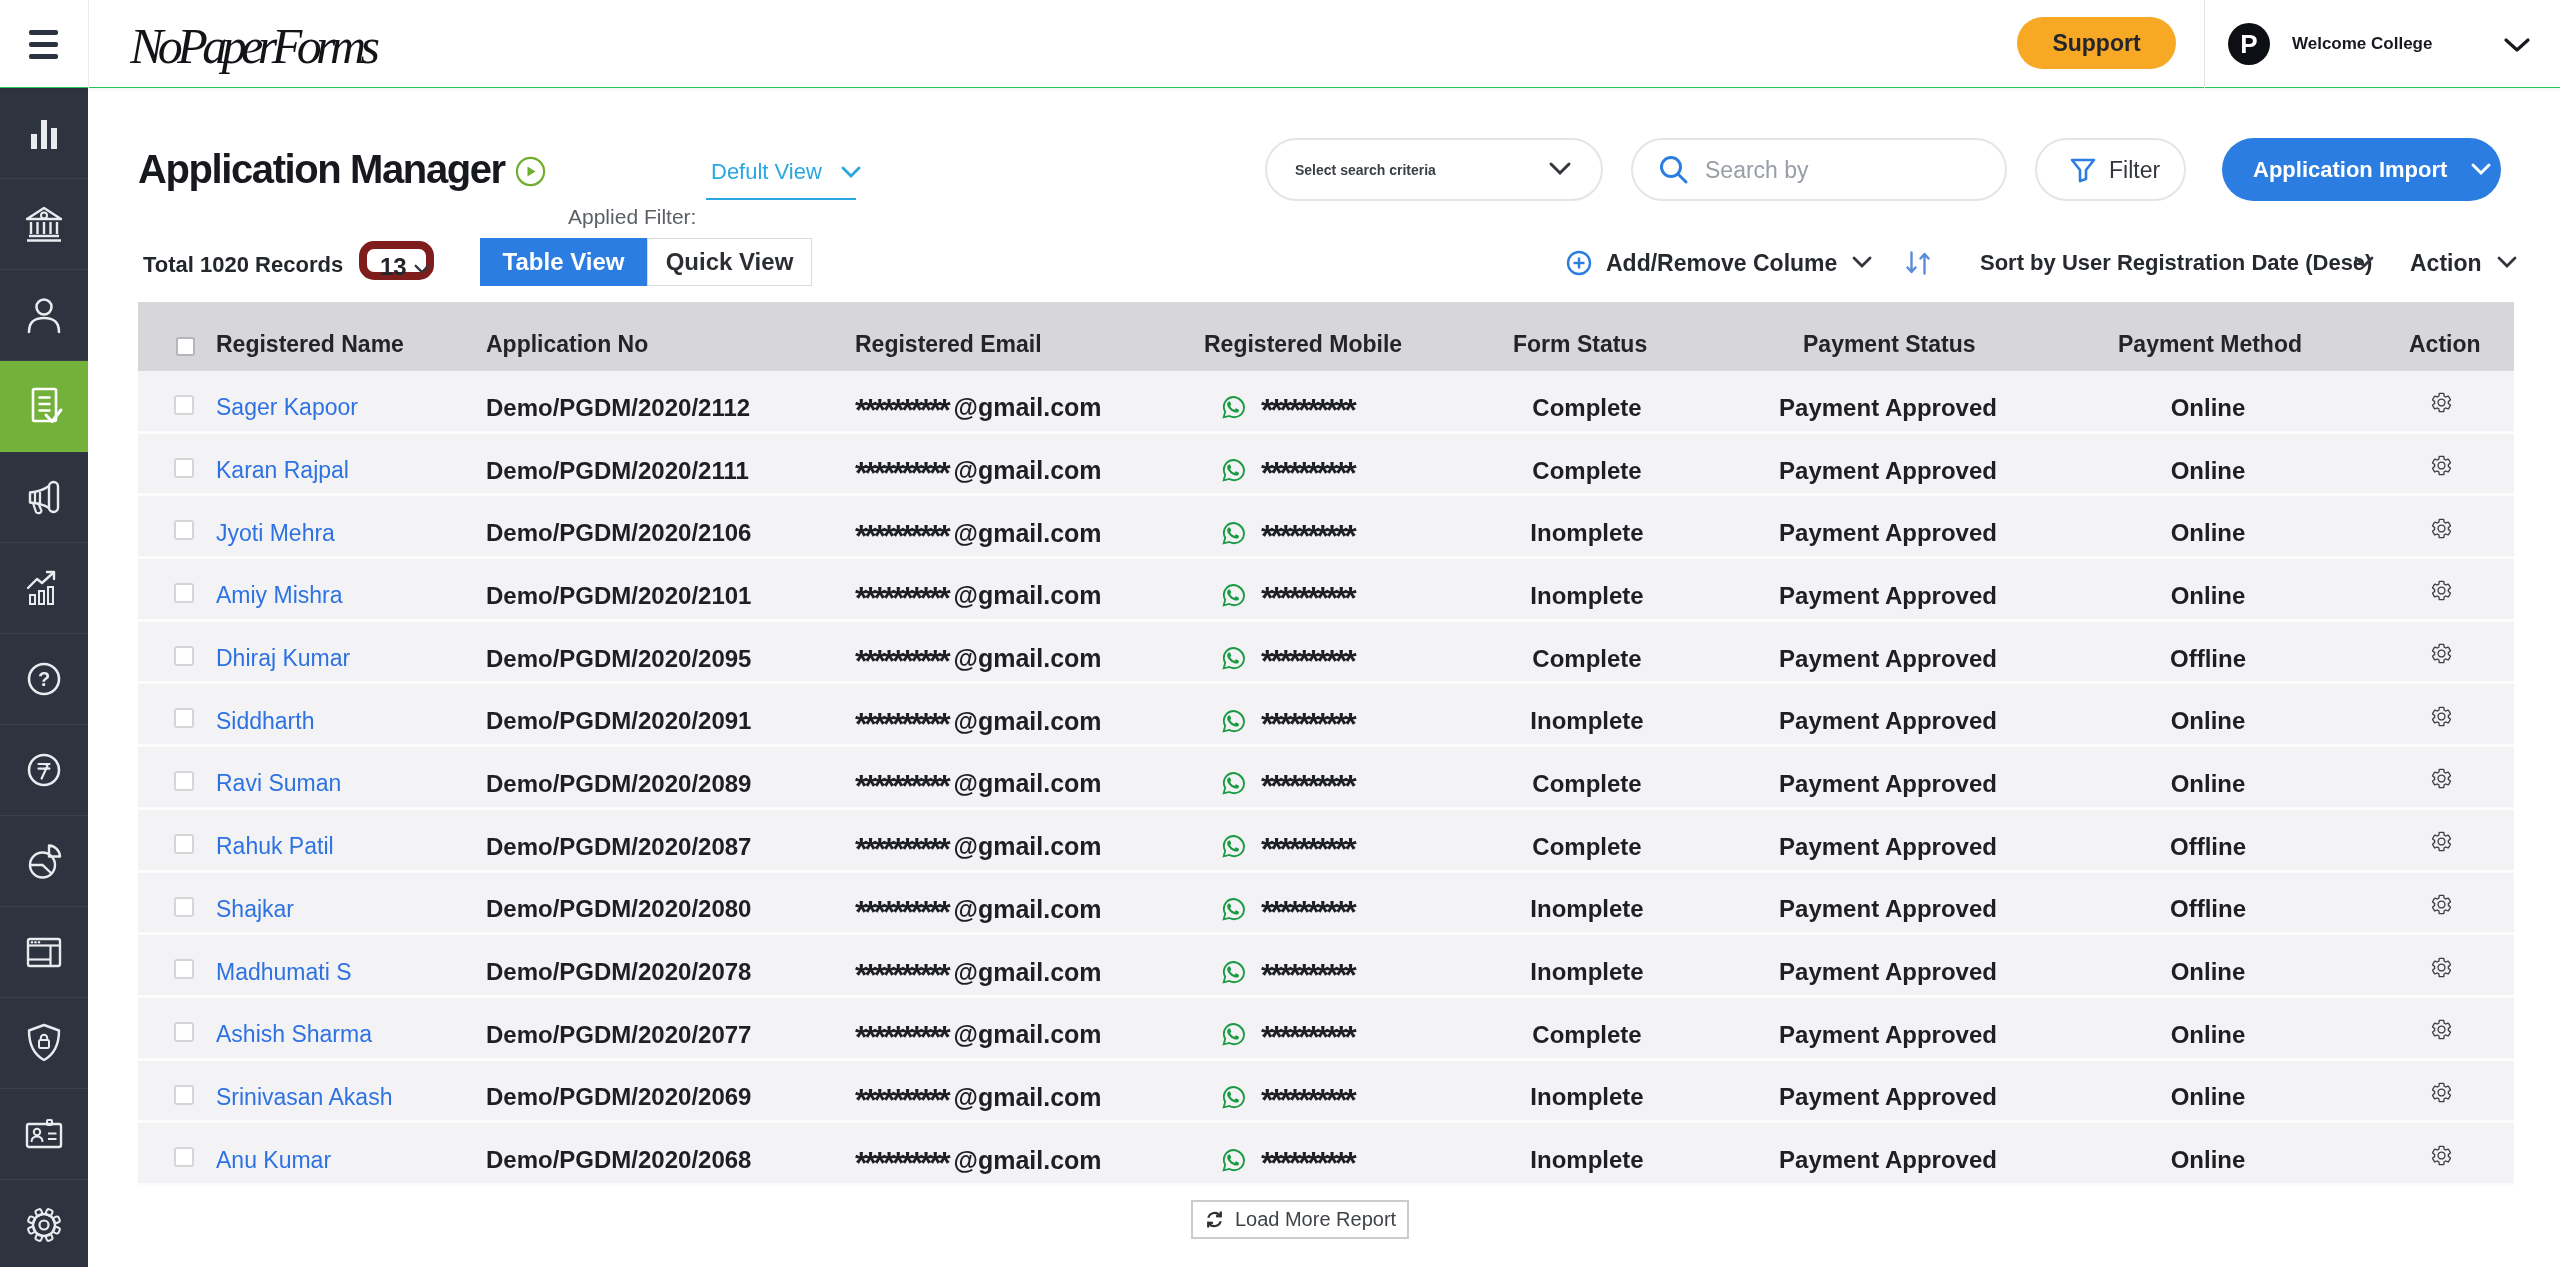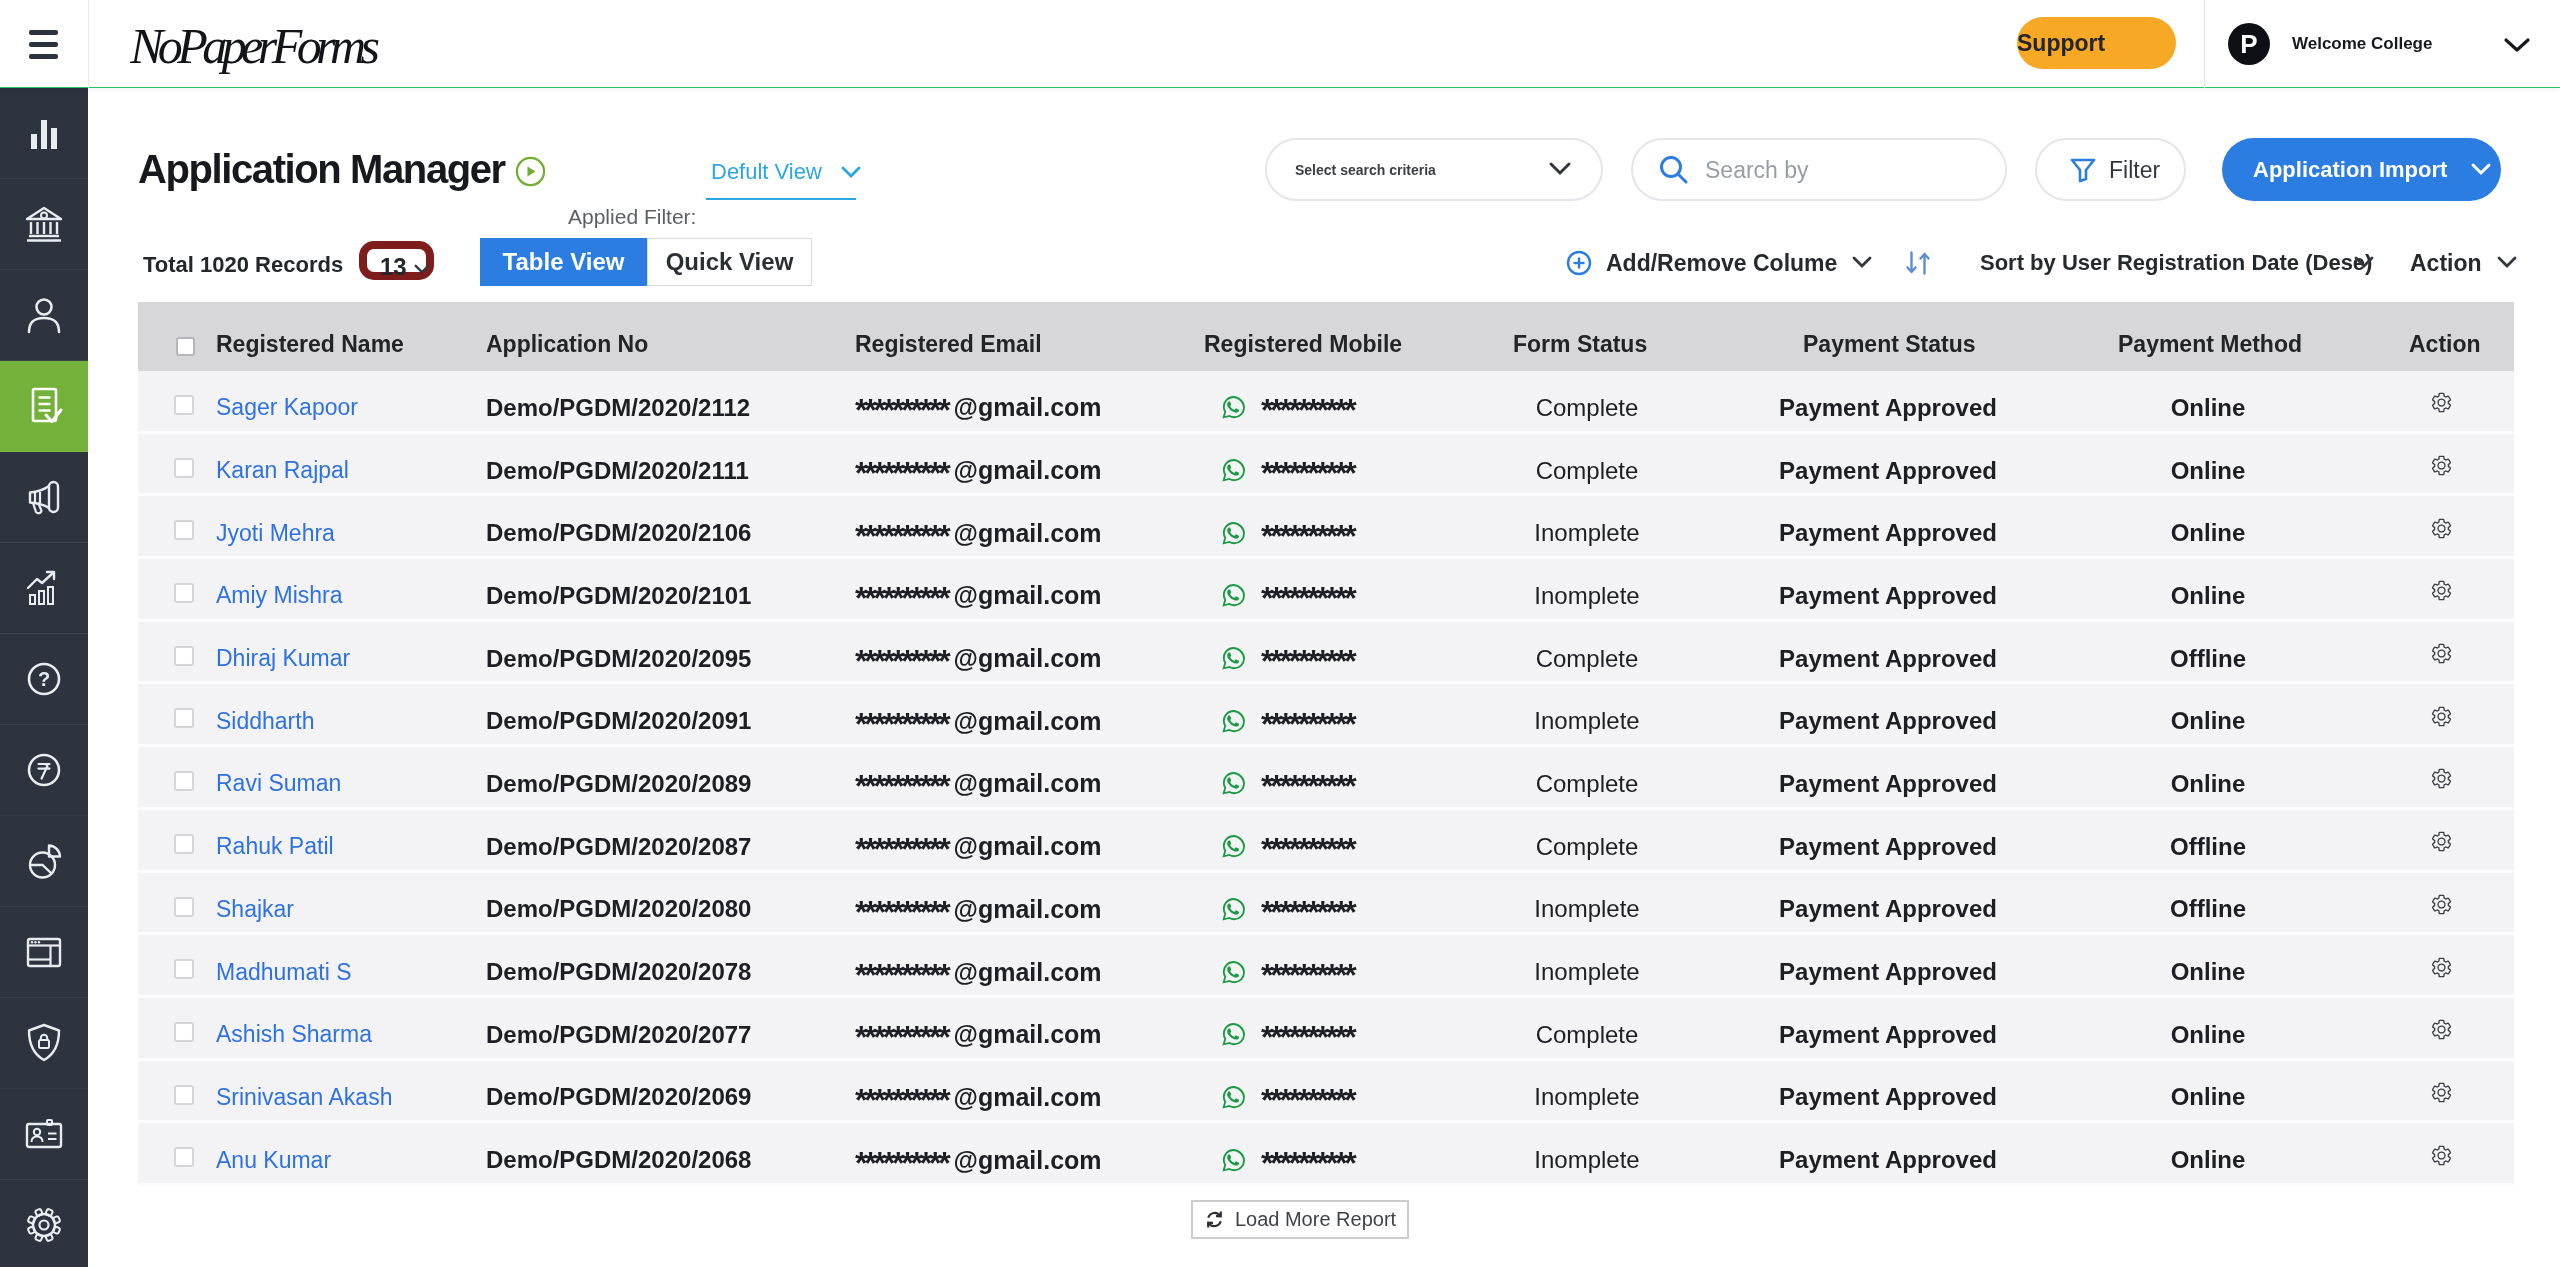--- a/index.html
+++ b/index.html
@@ -6,21 +6,21 @@
 html,body { width:2560px; height:1267px; overflow:hidden; background:#fff;
   font-family:"Liberation Sans", sans-serif; position:relative; }
 .abs { position:absolute; }
 
 
 #topbar { position:absolute; left:0; top:0; width:2560px; height:88px; background:#fff;
   border-bottom:1px solid #22c55e; box-shadow:0 2px 4px rgba(0,0,0,0.05); z-index:5; }
 .burger span { position:absolute; left:29px; width:29px; height:5px; background:#2c3340; border-radius:2px; }
 #logo { position:absolute; left:130px; top:10px; }
 #support { position:absolute; left:2017px; top:17px; width:159px; height:52px; border-radius:26px;
-  background:#f7a825; color:#23262c; font-size:23px; font-weight:bold; text-align:left; line-height:52px; }
+  background:#f7a825; color:#23262c; font-size:23px; font-weight:bold; text-align:center; line-height:52px; }
 #topdiv { position:absolute; left:2204px; top:0; width:1px; height:88px; background:#e3e3e5; }
 #avatar { position:absolute; left:2228px; top:23px; width:42px; height:42px; border-radius:50%;
   background:#0d0f14; color:#fff; font-weight:bold; font-size:26px; text-align:center; line-height:42px; }
 #welcome { position:absolute; left:2292px; top:0; height:106px; line-height:88px; font-size:17px; font-weight:bold; color:#17191f; }
 
 
 #sidebar { position:absolute; left:0; top:88px; width:88px; height:1179px; background:#2d3440; }
 .sbitem { width:88px; height:91px; display:flex; align-items:center; justify-content:center;
   border-bottom:1px solid rgba(255,255,255,0.06); }
 .sbitem.active { background:#73b13a; }
@@ -60,21 +60,21 @@
 .hcell { position:absolute; top:0; height:69px; line-height:84px; font-size:23px; font-weight:bold; color:#222428; }
 .row { height:62.7px; background:#f3f3f6; border-bottom:3px solid #fcfcfd; position:relative; }
 .cb { position:absolute; width:20px; height:20px; background:#fff; border:2px solid #d4d5d8; border-radius:3px; left:36px; top:24px; }
 #thead .cb { border-color:#b4b6bb; left:38px; top:35px; width:19px; height:19px; }
 .name { position:absolute; margin-top:7px; left:78px; top:0; height:100%; display:flex; align-items:center; font-size:23px; color:#2e72e2; }
 .appno { position:absolute; margin-top:7px; left:348px; top:0; height:100%; display:flex; align-items:center; font-size:24px; font-weight:bold; color:#1d1f24; }
 .email { position:absolute; margin-top:7px; left:717px; top:0; height:100%; display:flex; align-items:center; font-size:25px; font-weight:bold; color:#1d1f24; }
 .mobile { position:absolute; margin-top:7px; left:1082px; top:0; height:100%; display:flex; align-items:center; }
 .stars { position:relative; top:3px; font-size:32px; letter-spacing:-3.2px; font-weight:bold; color:#1d1f24; padding-right:6px; }
 .mobile .stars { margin-left:14px; }
-.fstat { position:absolute; margin-top:7px; left:1339px; width:220px; text-align:center; top:0; height:100%; display:flex; align-items:center; justify-content:center; font-size:24px; font-weight:normal; color:#1d1f24; }
+.fstat { position:absolute; margin-top:7px; left:1339px; width:220px; text-align:center; top:0; height:100%; display:flex; align-items:center; justify-content:center; font-size:24px; font-weight:bold; color:#1d1f24; }
 .pstat { position:absolute; margin-top:7px; left:1600px; width:300px; text-align:center; top:0; height:100%; display:flex; align-items:center; justify-content:center; font-size:24px; font-weight:bold; color:#1d1f24; }
 .pmeth { position:absolute; margin-top:7px; left:1980px; width:180px; text-align:center; top:0; height:100%; display:flex; align-items:center; justify-content:center; font-size:24px; font-weight:bold; color:#1d1f24; }
 .act { position:absolute; margin-top:2px; left:2248px; width:110px; top:0; height:100%; display:flex; align-items:center; justify-content:center; }
 
 #loadmore { position:absolute; left:1103px; top:1112px; width:218px; height:39px; background:#fff; border:2px solid #caccce;
   display:flex; align-items:center; justify-content:center; font-size:20px; color:#3f4348; }
 #loadmore span { margin-left:10px; }
 </style>
 </head>
 <body>

